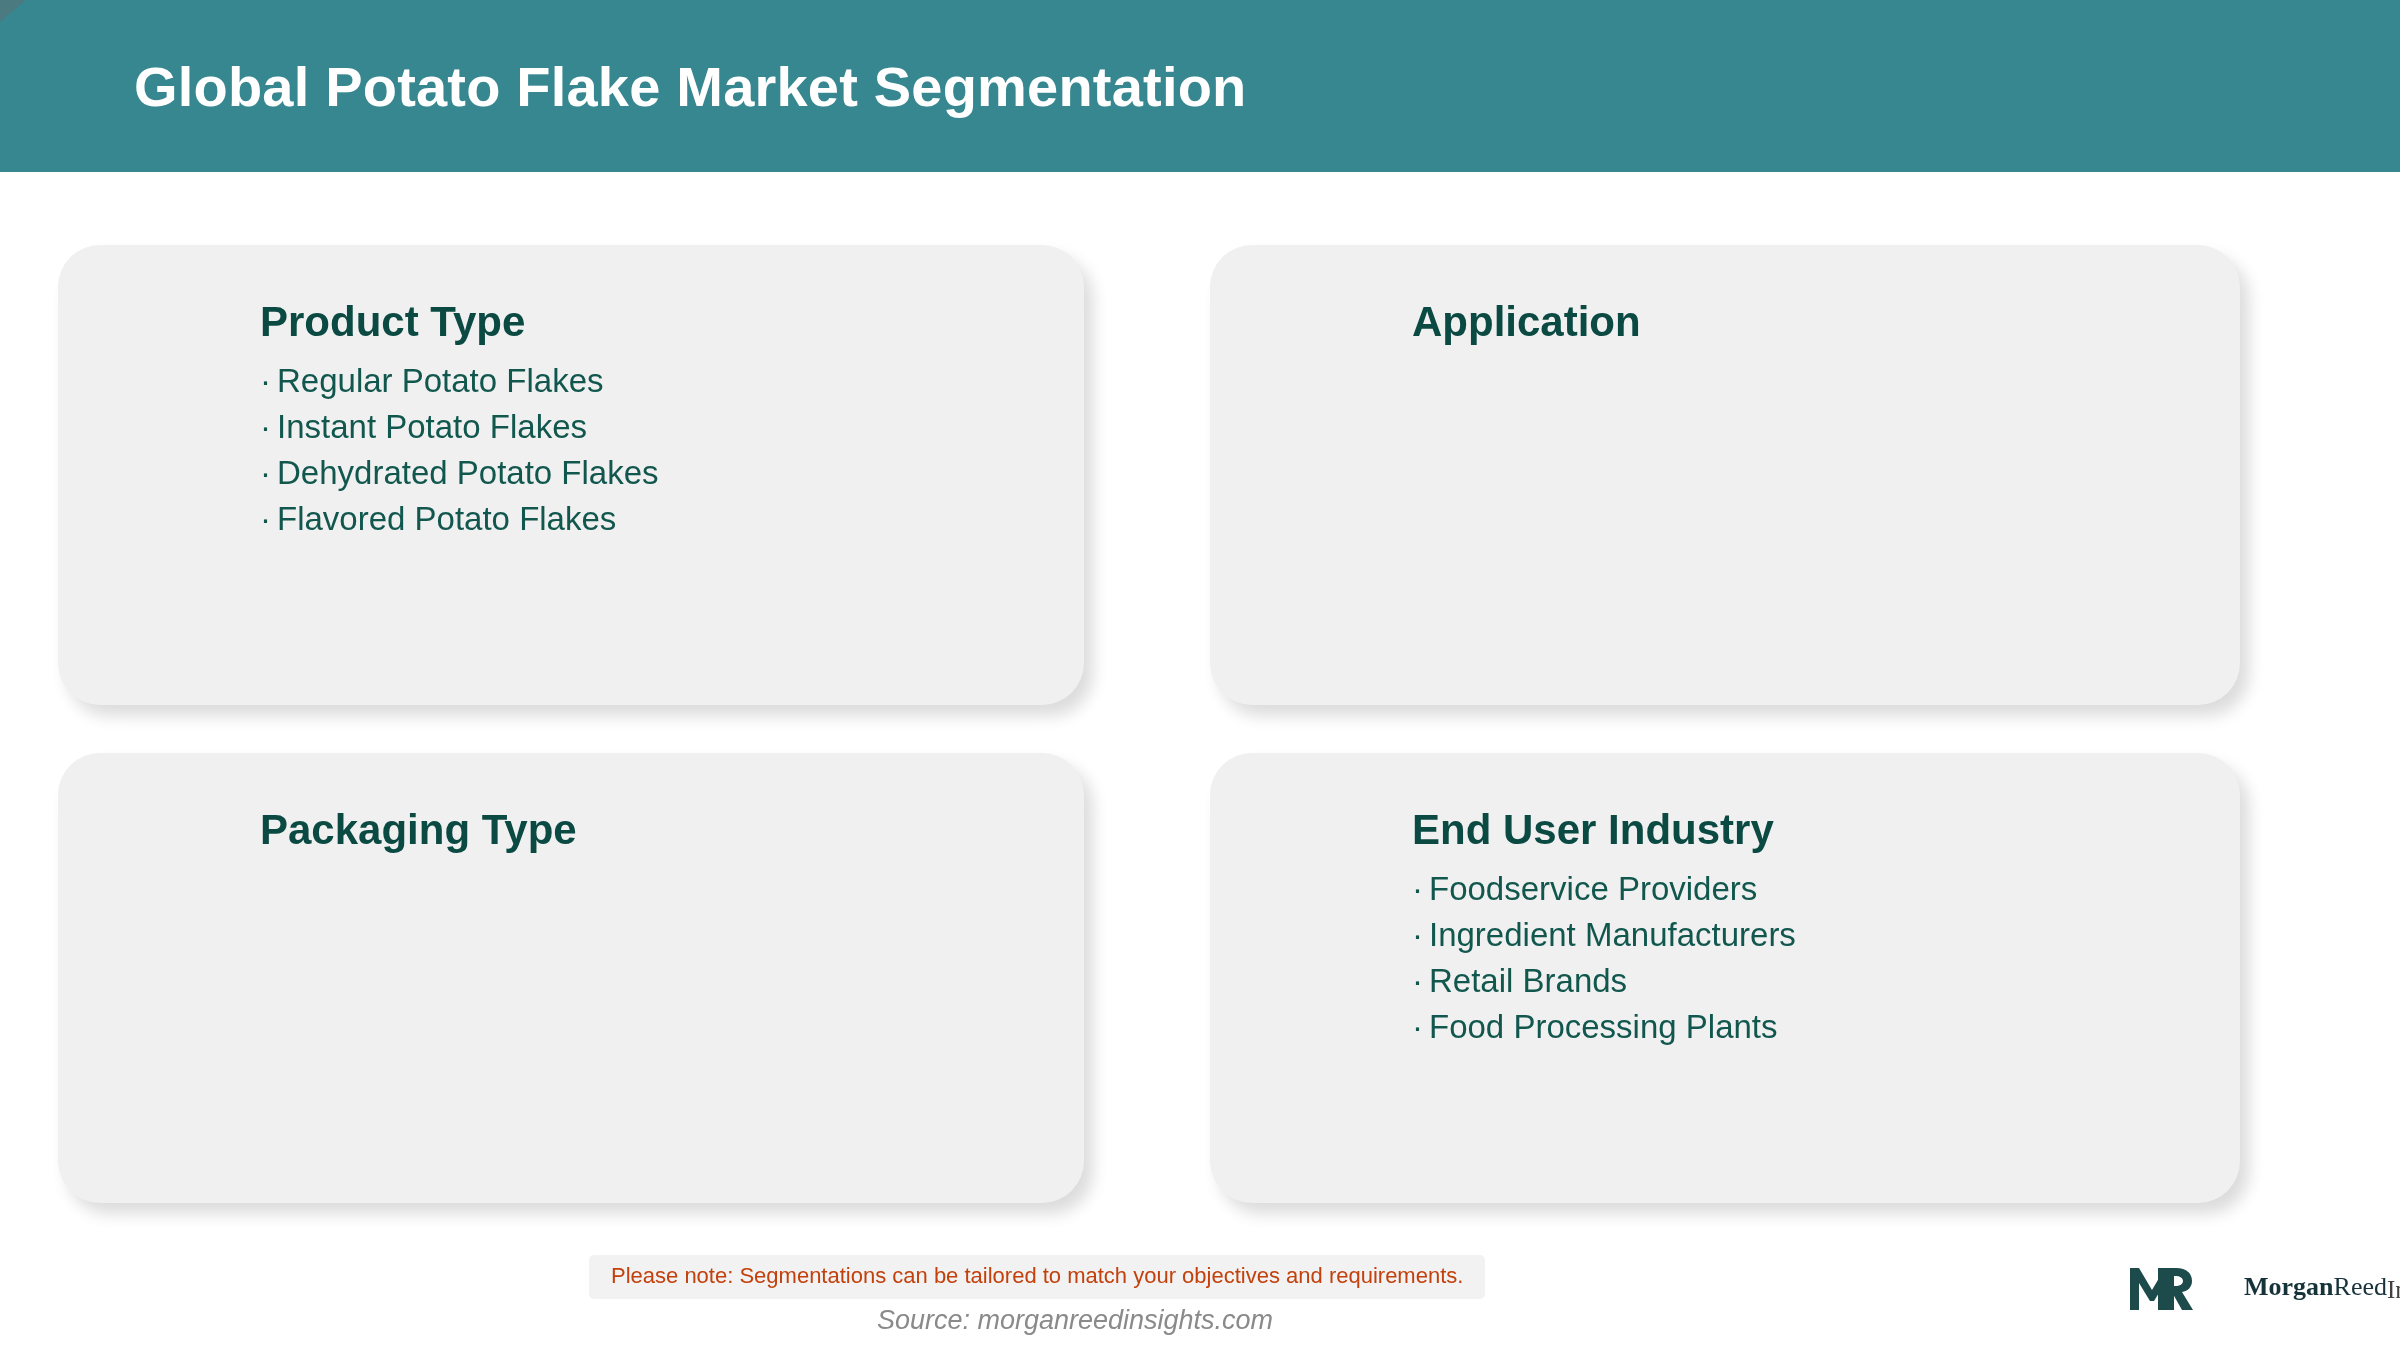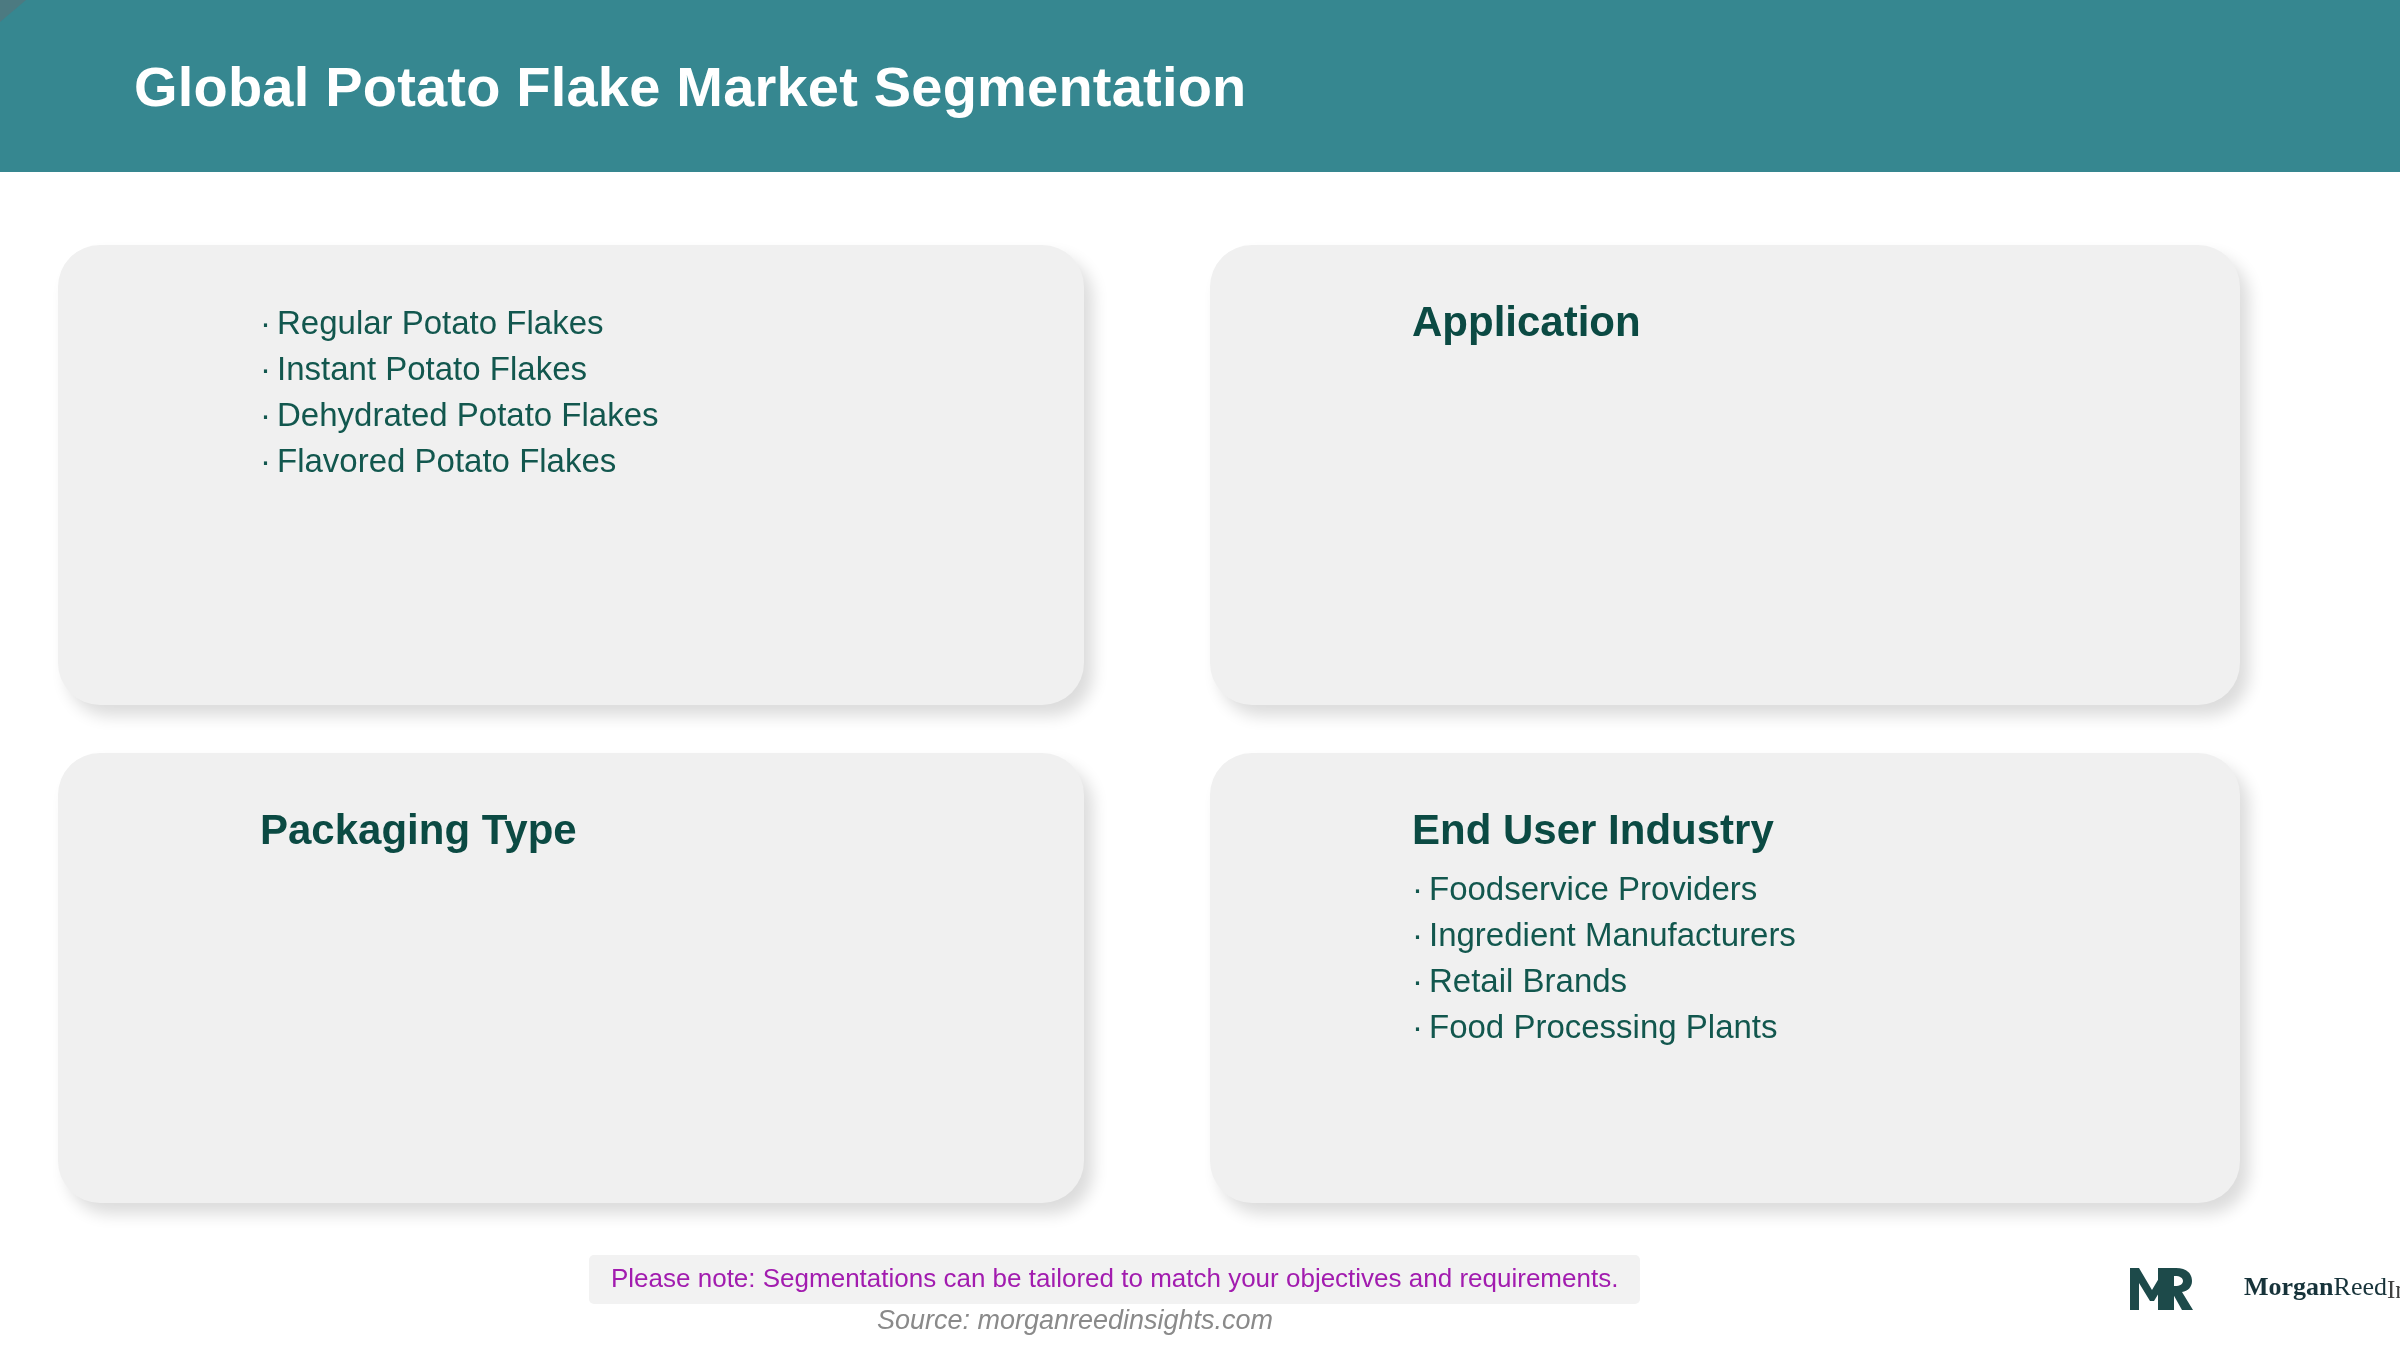--- a/index.html
+++ b/index.html
@@ -96,22 +96,22 @@
   }
 
   
   .note-pill {
     position: absolute;
     left: 589px;
     top: 1255px;
     padding: 8px 22px 10px 22px;
     background: #f2f2f2;
     border-radius: 5px;
-    color: #a21caf;
-    font-size: 26px;
+    color: #c2410c;
+    font-size: 22px;
     white-space: nowrap;
   }
   .source-line {
     position: absolute;
     left: 0;
     top: 1305px;
     width: 2400px;
     text-align: center;
     color: #8a8a8a;
     font-size: 27px;
@@ -153,20 +153,21 @@
 <body>
 
 <div class="header">
   <div class="header-notch"></div>
   <div class="header-title">Global Potato Flake Market Segmentation</div>
 </div>
 
 <div class="cards">
 
   <div class="card c0">
+    <div class="card-title">Product Type</div>
     <ul class="card-list">
       <li><span class="bullet">·</span><span>Regular Potato Flakes</span></li>
       <li><span class="bullet">·</span><span>Instant Potato Flakes</span></li>
       <li><span class="bullet">·</span><span>Dehydrated Potato Flakes</span></li>
       <li><span class="bullet">·</span><span>Flavored Potato Flakes</span></li>
     </ul>
   </div>
 
   <div class="card c1">
     <div class="card-title">Application</div>

